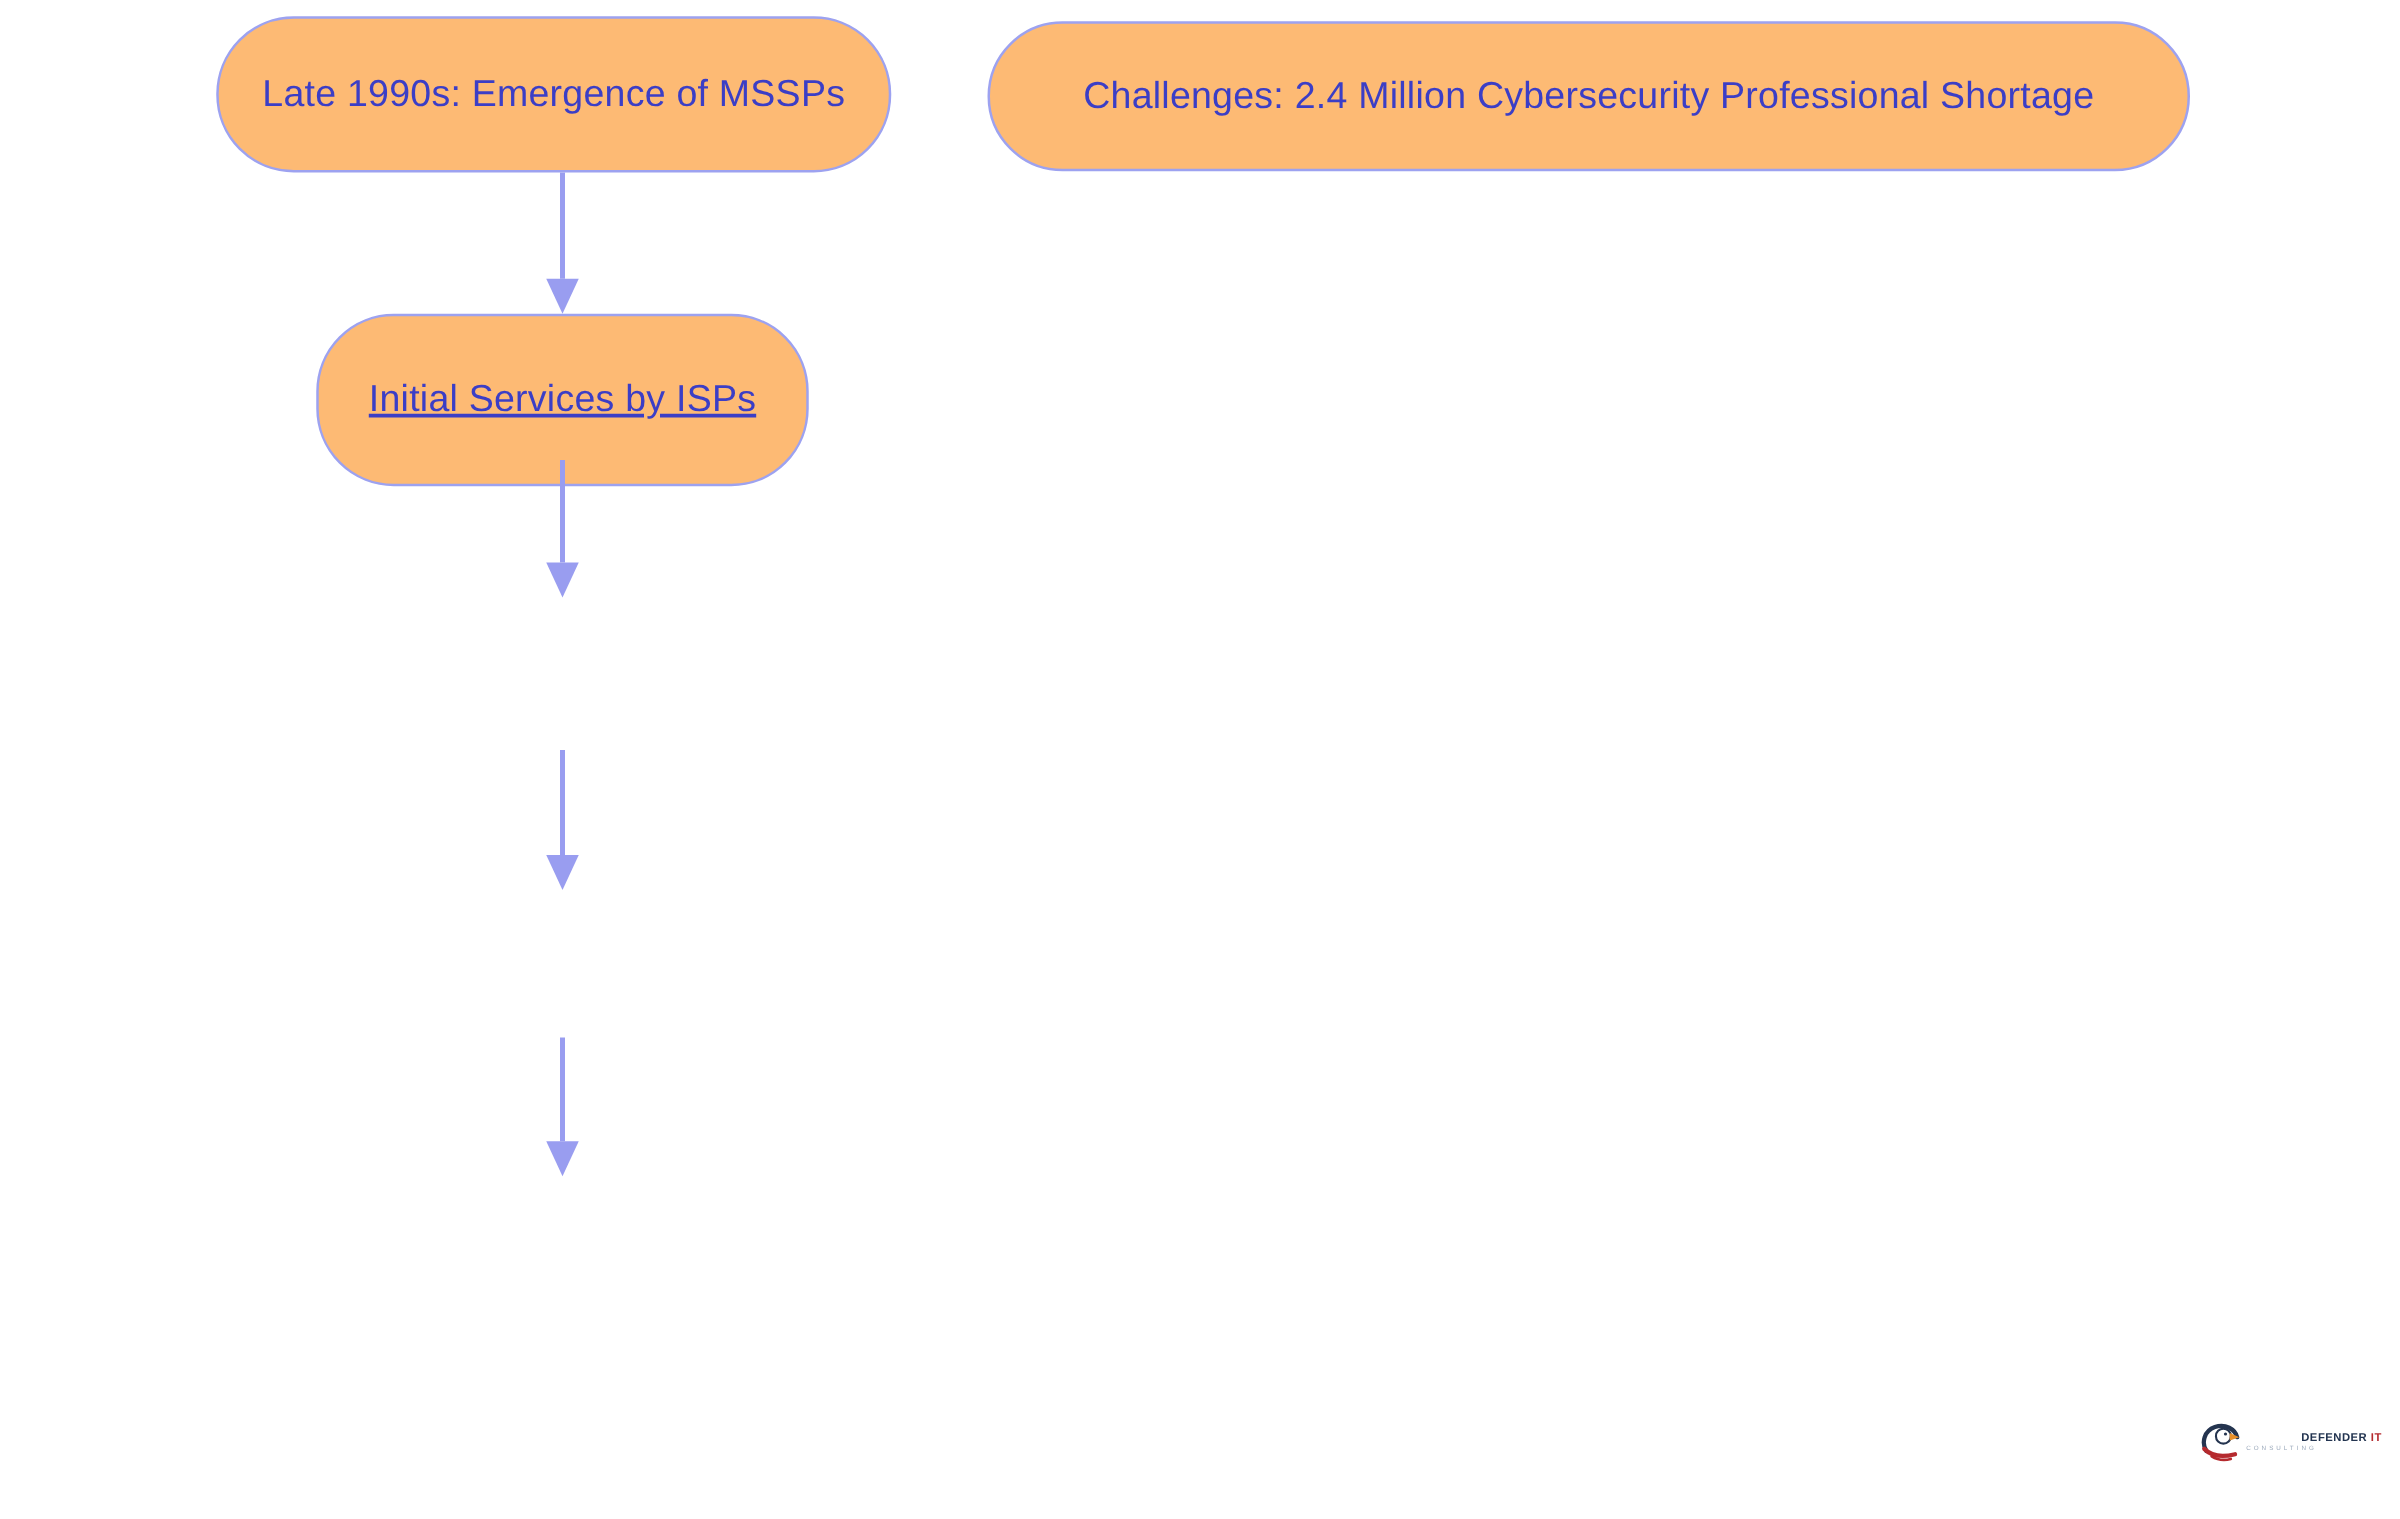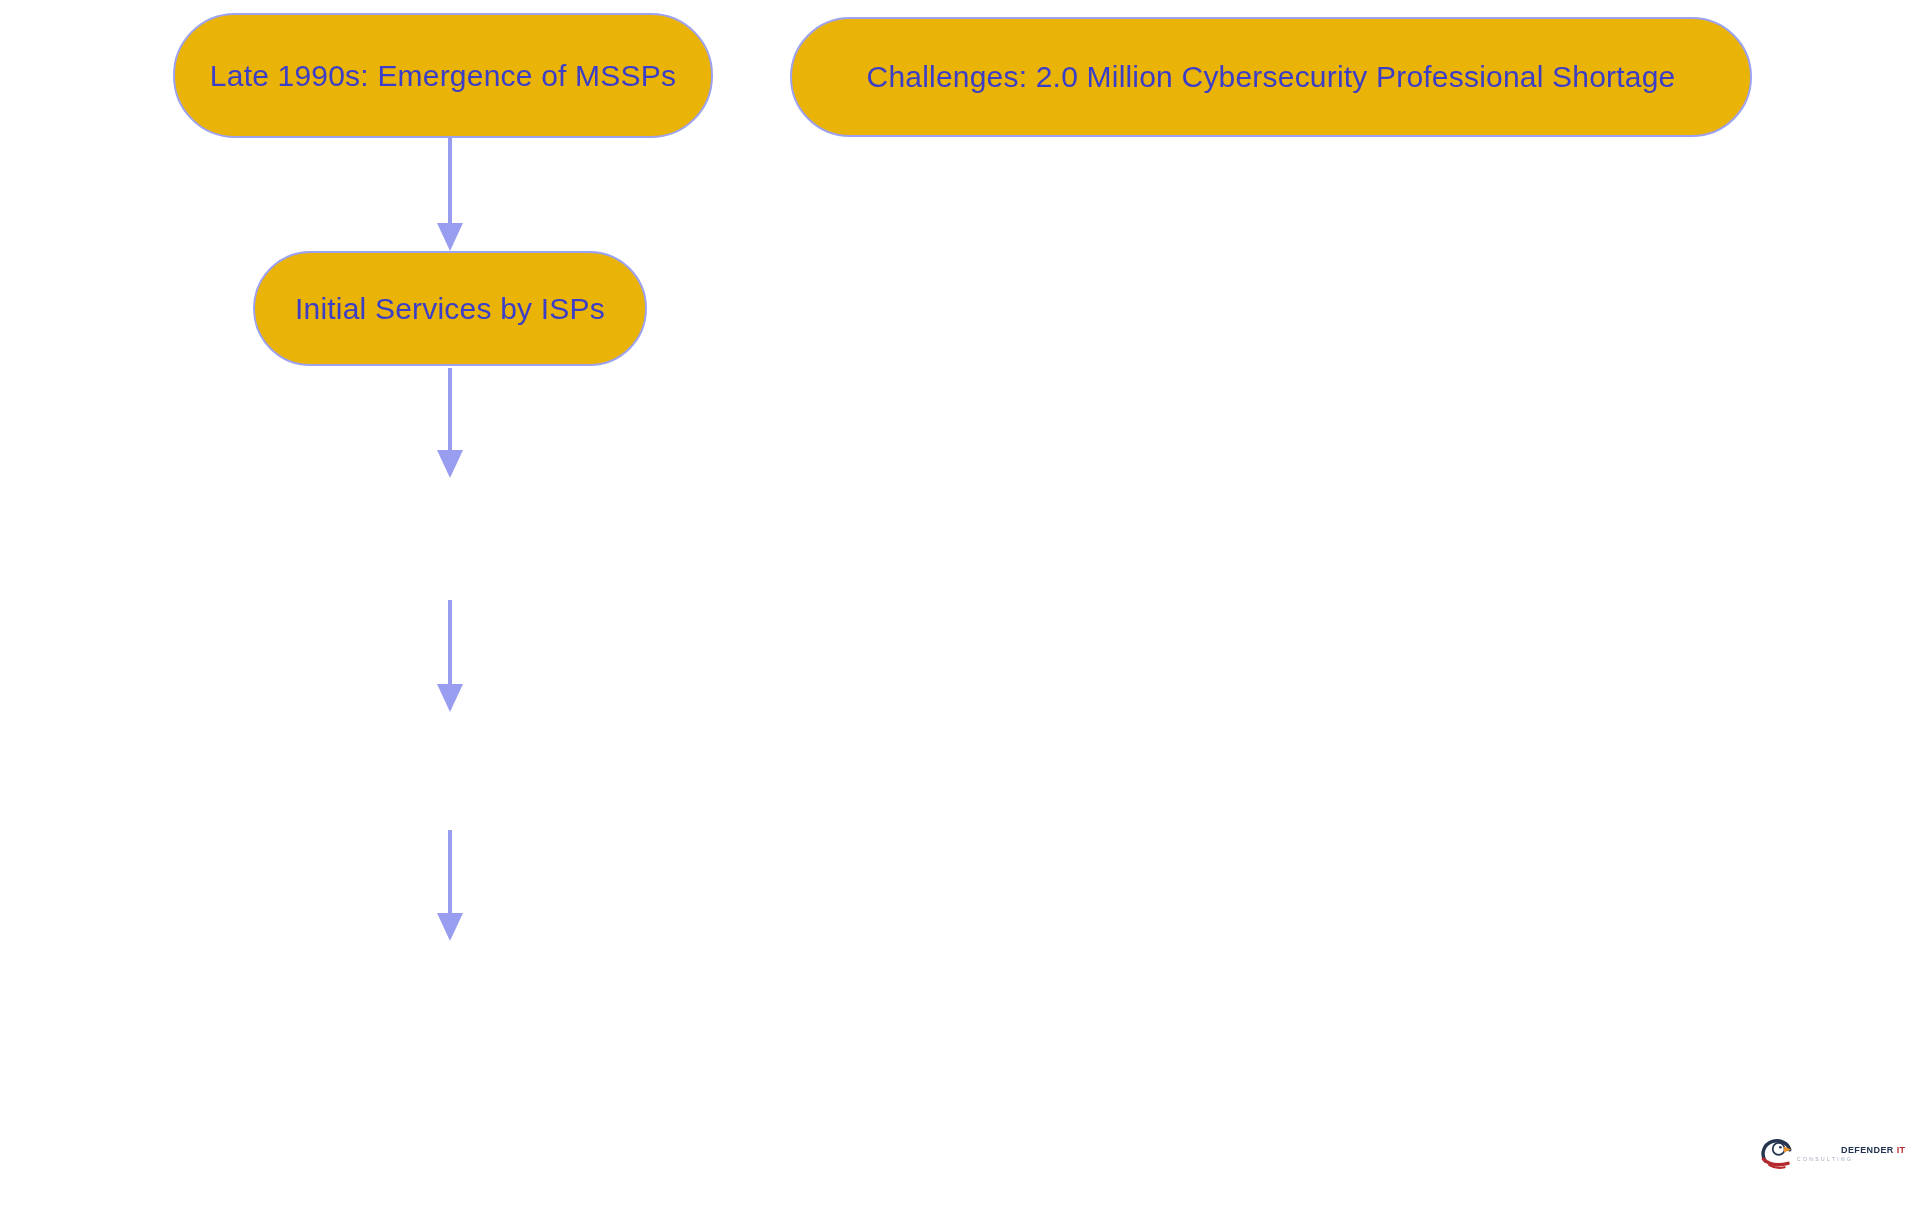--- a/index.html
+++ b/index.html
@@ -3,35 +3,35 @@
 <meta charset="utf-8">
 <style>
   * { margin: 0; padding: 0; box-sizing: border-box; }
   html, body { width: 1920px; height: 1215px; background: #ffffff; overflow: hidden; }
   body { font-family: "Liberation Sans", "DejaVu Sans", sans-serif; position: relative; }
 
   .canvas { position: absolute; left: 0; top: 0; width: 1920px; height: 1215px; }
 
   .node {
     position: absolute;
-    background: #eab308;
+    background: #fdba74;
     border: 2px solid #9da2f0;
     border-radius: 62px;
     display: flex;
     align-items: center;
     justify-content: center;
     color: #3b3ec6;
     font-size: 30px;
     letter-spacing: 0.2px;
     white-space: nowrap;
     text-align: center;
   }
   .node-emergence  { left: 173px; top: 13px;  width: 540px; height: 125px; }
   .node-challenges { left: 790px; top: 17px;  width: 962px; height: 120px; }
-  .node-initial    { left: 253px; top: 251px; width: 394px; height: 115px; }
+  .node-initial    { left: 253px; top: 251px; width: 394px; height: 138px; text-decoration: underline; }
   .node-growing    { left: 202px; top: 478px; width: 496px; height: 122px; }
   .node-expansion  { left: 211px; top: 712px; width: 478px; height: 118px; }
   .node-current    { left: 215px; top: 941px; width: 460px; height: 119px; }
 
   .edge-line {
     position: absolute;
     left: 448px;
     width: 4px;
     background: #999df0;
   }
@@ -75,21 +75,21 @@
 </head>
 <body>
 
 <div class="canvas">
 
   <div class="node node-emergence">
     <span>Late 1990s: Emergence of MSSPs</span>
   </div>
 
   <div class="node node-challenges">
-    <span>Challenges: 2.0 Million Cybersecurity Professional Shortage</span>
+    <span>Challenges: 2.4 Million Cybersecurity Professional Shortage</span>
   </div>
 
   <div class="node node-initial">
     <span>Initial Services by ISPs</span>
   </div>
 
 
 
 
   <div class="edge-line edge1-line"></div>

